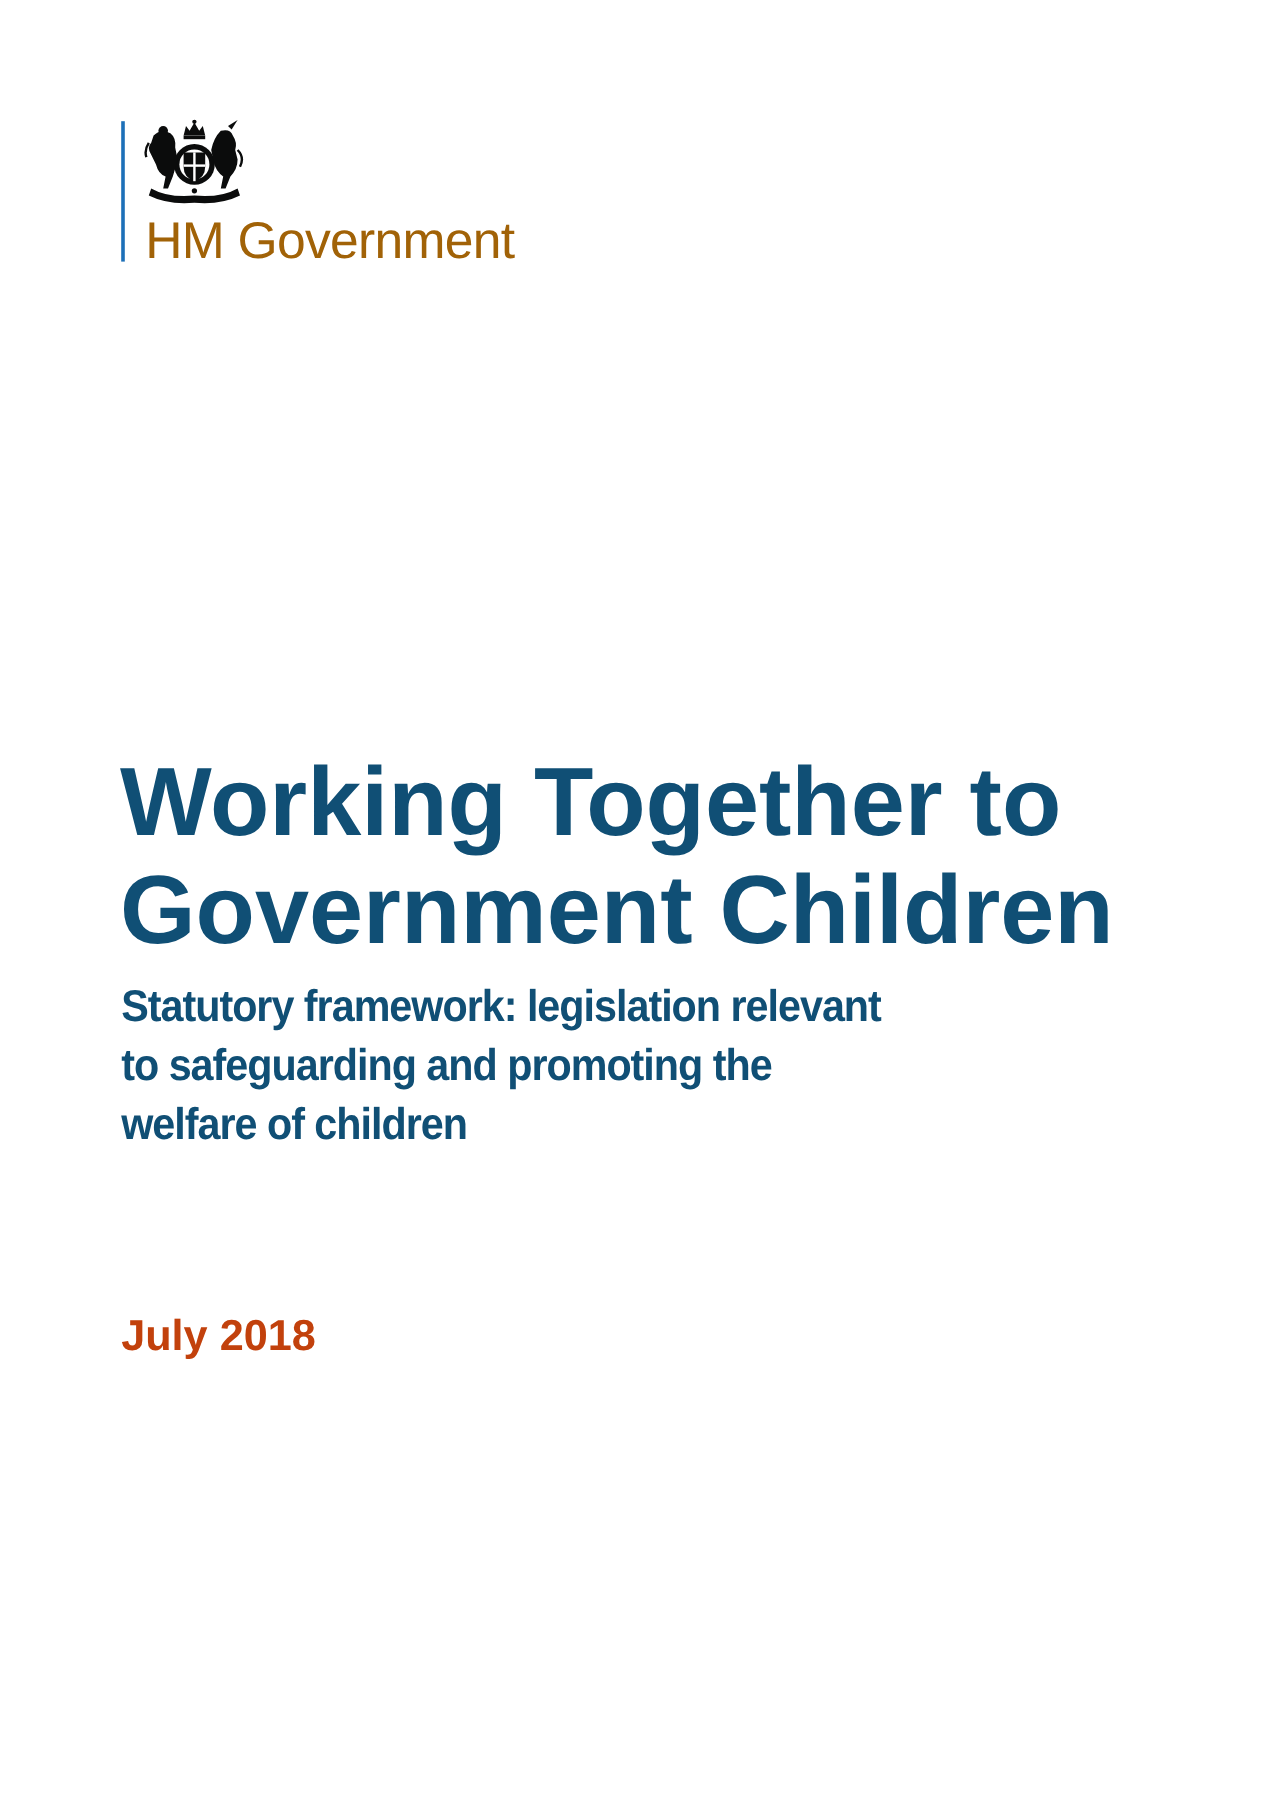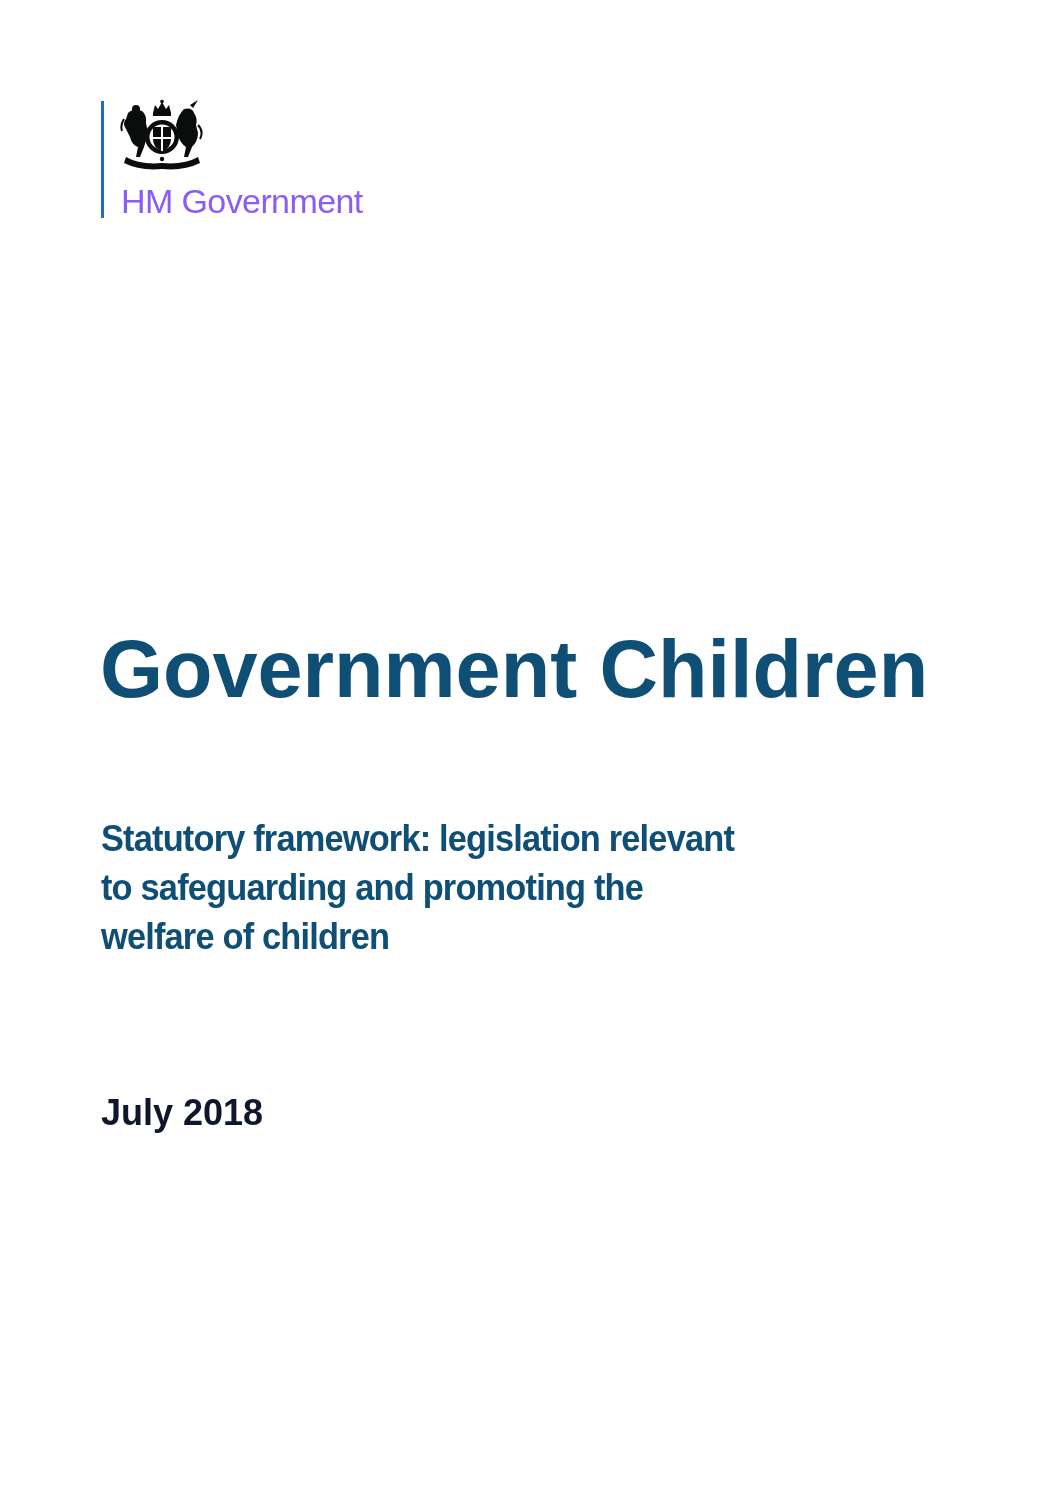--- a/index.html
+++ b/index.html
@@ -33,24 +33,24 @@
       position: absolute;
       left: 120px;
       top: 99px;
       width: 84px;
       height: 74px;
     }
     .org-name {
       position: absolute;
       left: 121px;
       top: 176px;
-      font-size: 34px;
+      font-size: 43px;
       line-height: 50px;
       font-weight: normal;
-      color: #8b5cf6;
+      color: #a16207;
       letter-spacing: -0.6px;
       white-space: nowrap;
     }
     .title {
       position: absolute;
       left: 100px;
       top: 624px;
       margin: 0;
       font-size: 81px;
       line-height: 90px;
@@ -76,21 +76,21 @@
     }
     .subtitle span { display: block; }
     .date {
       position: absolute;
       left: 101px;
       top: 1090px;
       margin: 0;
       font-size: 36px;
       line-height: 46px;
       font-weight: bold;
-      color: #0f172a;
+      color: #c2410c;
       white-space: nowrap;
     }
   </style>
 </head>
 <body>
 
 <div class="page">
 
   <div class="logo-bar"></div>
 
@@ -117,20 +117,21 @@
       <path d="M78 26 Q84 32 80 40" stroke="#0b0c0c" stroke-width="2" fill="none"></path>
 
       <path d="M6 58 Q20 66 42 64 Q64 66 78 58 L80 64 Q64 72 42 70 Q20 72 4 64 Z" fill="#0b0c0c"></path>
       <circle cx="42" cy="60" r="2.2" fill="#0b0c0c"></circle>
     </svg>
   </div>
 
   <div class="org-name">HM Government</div>
 
   <h1 class="title">
+    <span>Working Together to</span>
     <span>Government Children</span>
   </h1>
 
   <h2 class="subtitle">
     <span>Statutory framework: legislation relevant</span>
     <span>to safeguarding and promoting the</span>
     <span>welfare of children</span>
   </h2>
 
   <p class="date">July 2018</p>

